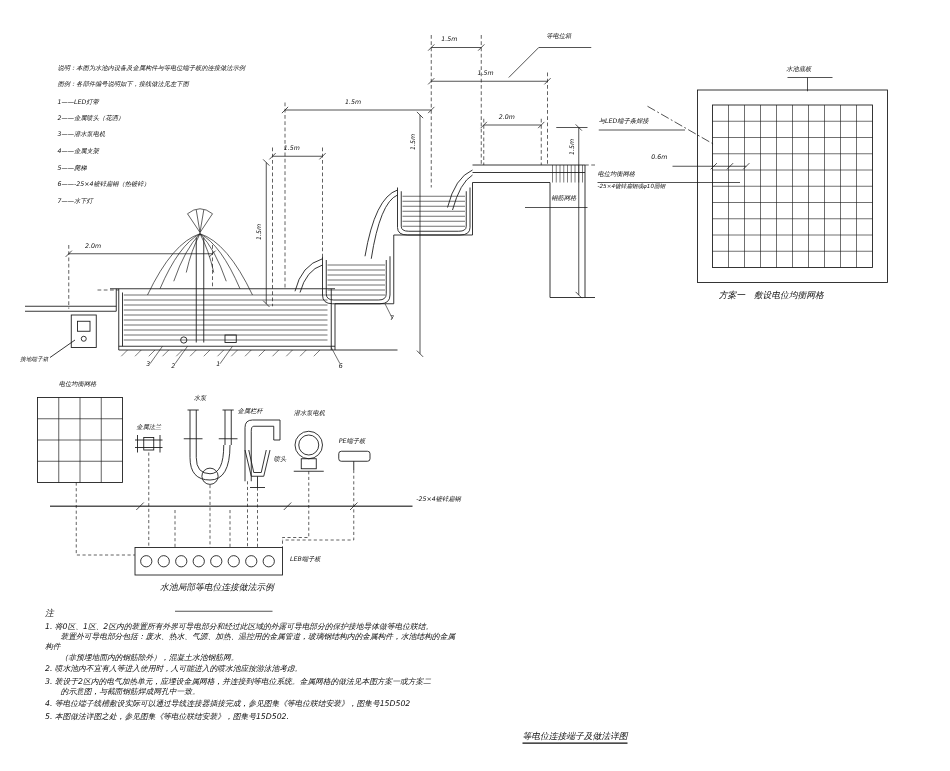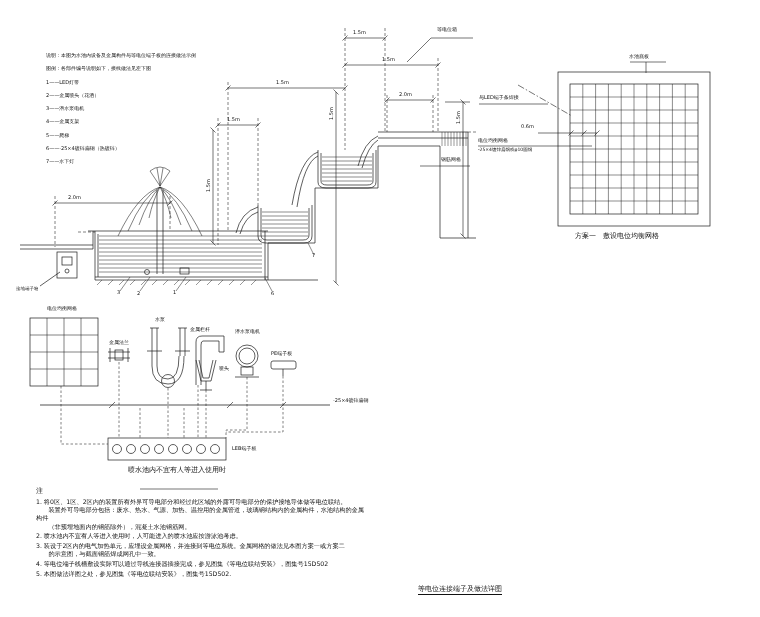--- a/index.html
+++ b/index.html
@@ -1,18 +1,18 @@
 <!DOCTYPE html>
 <html><head>
 <meta charset="utf-8">
 <style>
   html,body{margin:0;padding:0;background:#fff;}
   #canvas{
     position:relative;width:760px;height:617px;background:#ffffff;overflow:hidden;
-    font-family:"DejaVu Sans","Liberation Sans",sans-serif;color:#111;
+    font-family:"DejaVu Sans","Liberation Sans",sans-serif;color:#111;font-style:italic;
   }
   svg{position:absolute;left:0;top:0;}
   .lbl{position:absolute;white-space:nowrap;color:#111;line-height:1.1;}
   .f4{font-size:4.5px;}
   .f5{font-size:5px;}
   .f7{font-size:7px;}
   .vlabel{transform:rotate(-90deg);transform-origin:0 0;}
   #legend{position:absolute;left:46px;top:53px;}
   #legend span{display:block;font-size:5px;line-height:5px;margin-bottom:8.3px;}
   #notes{position:absolute;left:36px;top:486px;width:330px;}
@@ -206,21 +206,21 @@
 
   <span class="lbl f5" style="left:47px;top:306px;">电位均衡网格</span>
   <span class="lbl f5" style="left:109px;top:340px;">金属法兰</span>
   <span class="lbl f5" style="left:155px;top:317px;">水泵</span>
   <span class="lbl f5" style="left:190px;top:327px;">金属栏杆</span>
   <span class="lbl f5" style="left:219px;top:366px;">喷头</span>
   <span class="lbl f5" style="left:235px;top:329px;">潜水泵电机</span>
   <span class="lbl f5" style="left:271px;top:351px;">PE端子板</span>
   <span class="lbl f5" style="left:333px;top:398px;">-25×4镀锌扁钢</span>
   <span class="lbl f5" style="left:232px;top:446px;">LEB端子板</span>
-  <span class="lbl f7" style="left:128px;top:467px;">喷水池内不宜有人等进入使用时</span>
+  <span class="lbl f7" style="left:128px;top:467px;">水池局部等电位连接做法示例</span>
 
   <div id="notes">
     <span class="note-title">注</span>
     <span class="note-item">1. 将0区、1区、2区内的装置所有外界可导电部分和经过此区域的外露可导电部分的保护接地导体做等电位联结。
 　　装置外可导电部分包括：废水、热水、气源、加热、温控用的金属管道，玻璃钢结构内的金属构件，水池结构的金属构件
 　　（非预埋地面内的钢筋除外），混凝土水池钢筋网。</span>
     <span class="note-item">2. 喷水池内不宜有人等进入使用时，人可能进入的喷水池应按游泳池考虑。</span>
     <span class="note-item">3. 装设于2区内的电气加热单元，应埋设金属网格，并连接到等电位系统。金属网格的做法见本图方案一或方案二
 　　的示意图，与截面钢筋焊成网孔中一致。</span>
     <span class="note-item">4. 等电位端子线槽敷设实际可以通过导线连接器插接完成，参见图集《等电位联结安装》，图集号15D502</span>

